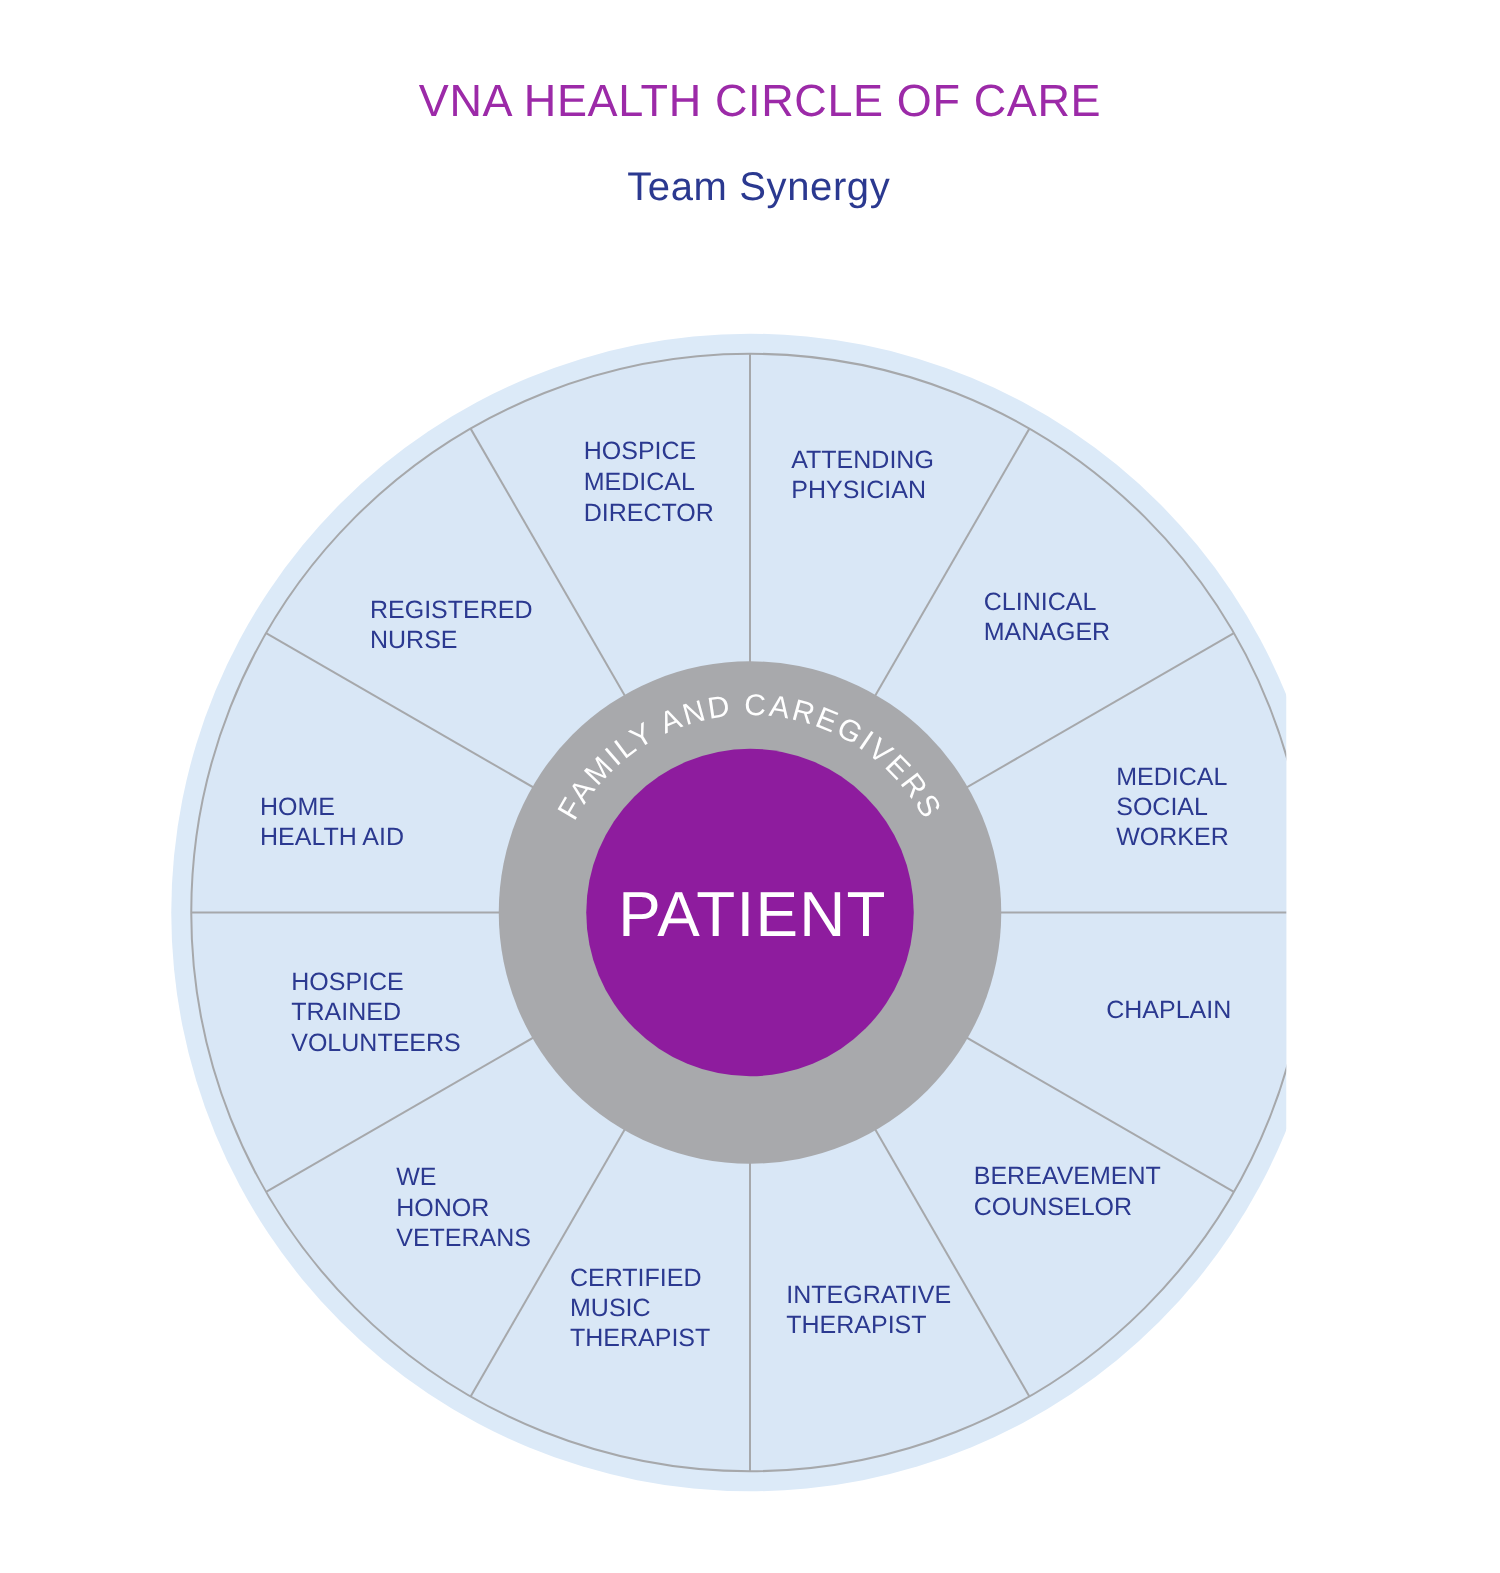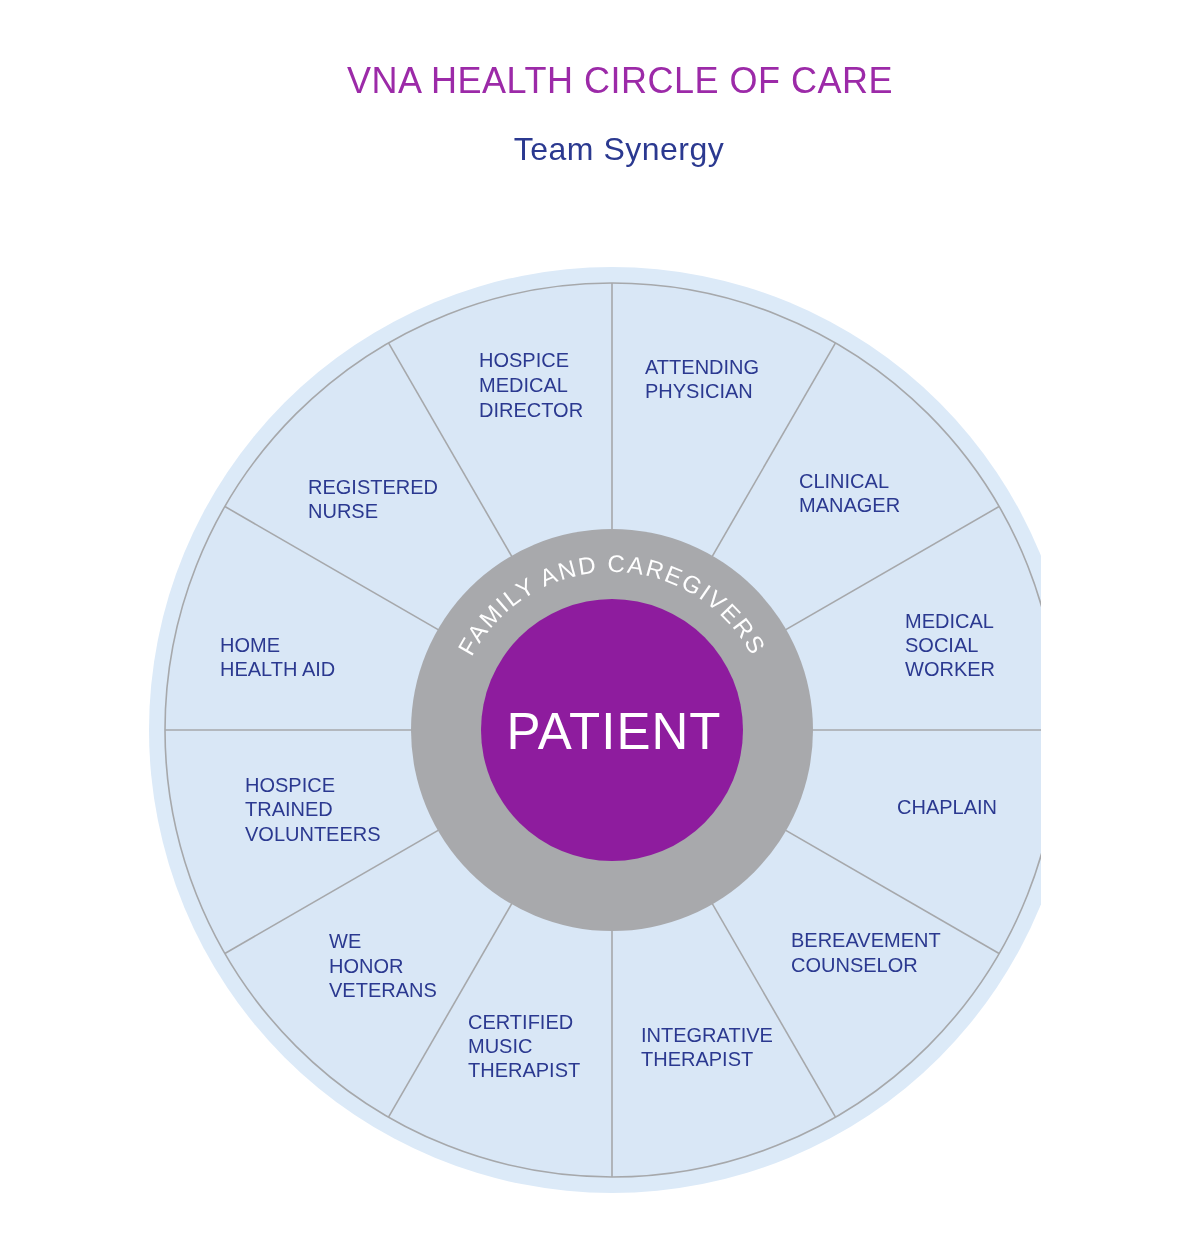--- a/index.html
+++ b/index.html
@@ -3,21 +3,20 @@
 <meta charset="utf-8">
 <style>
   html, body { margin: 0; padding: 0; background: #ffffff; }
   .page {
     position: relative;
     width: 1029px;
     height: 1258px;
     background: var(--c-background, #ffffff);
     font-family: "Liberation Sans", sans-serif;
     overflow: hidden;
-    margin-left: 12px;
   }
   svg { display: block; }
 
   .title {
     font-family: "Liberation Sans", sans-serif;
     font-size: 36px;
     letter-spacing: 0.5px;
     fill: var(--c-title, #9C2AA8);
     text-anchor: middle;
   }

